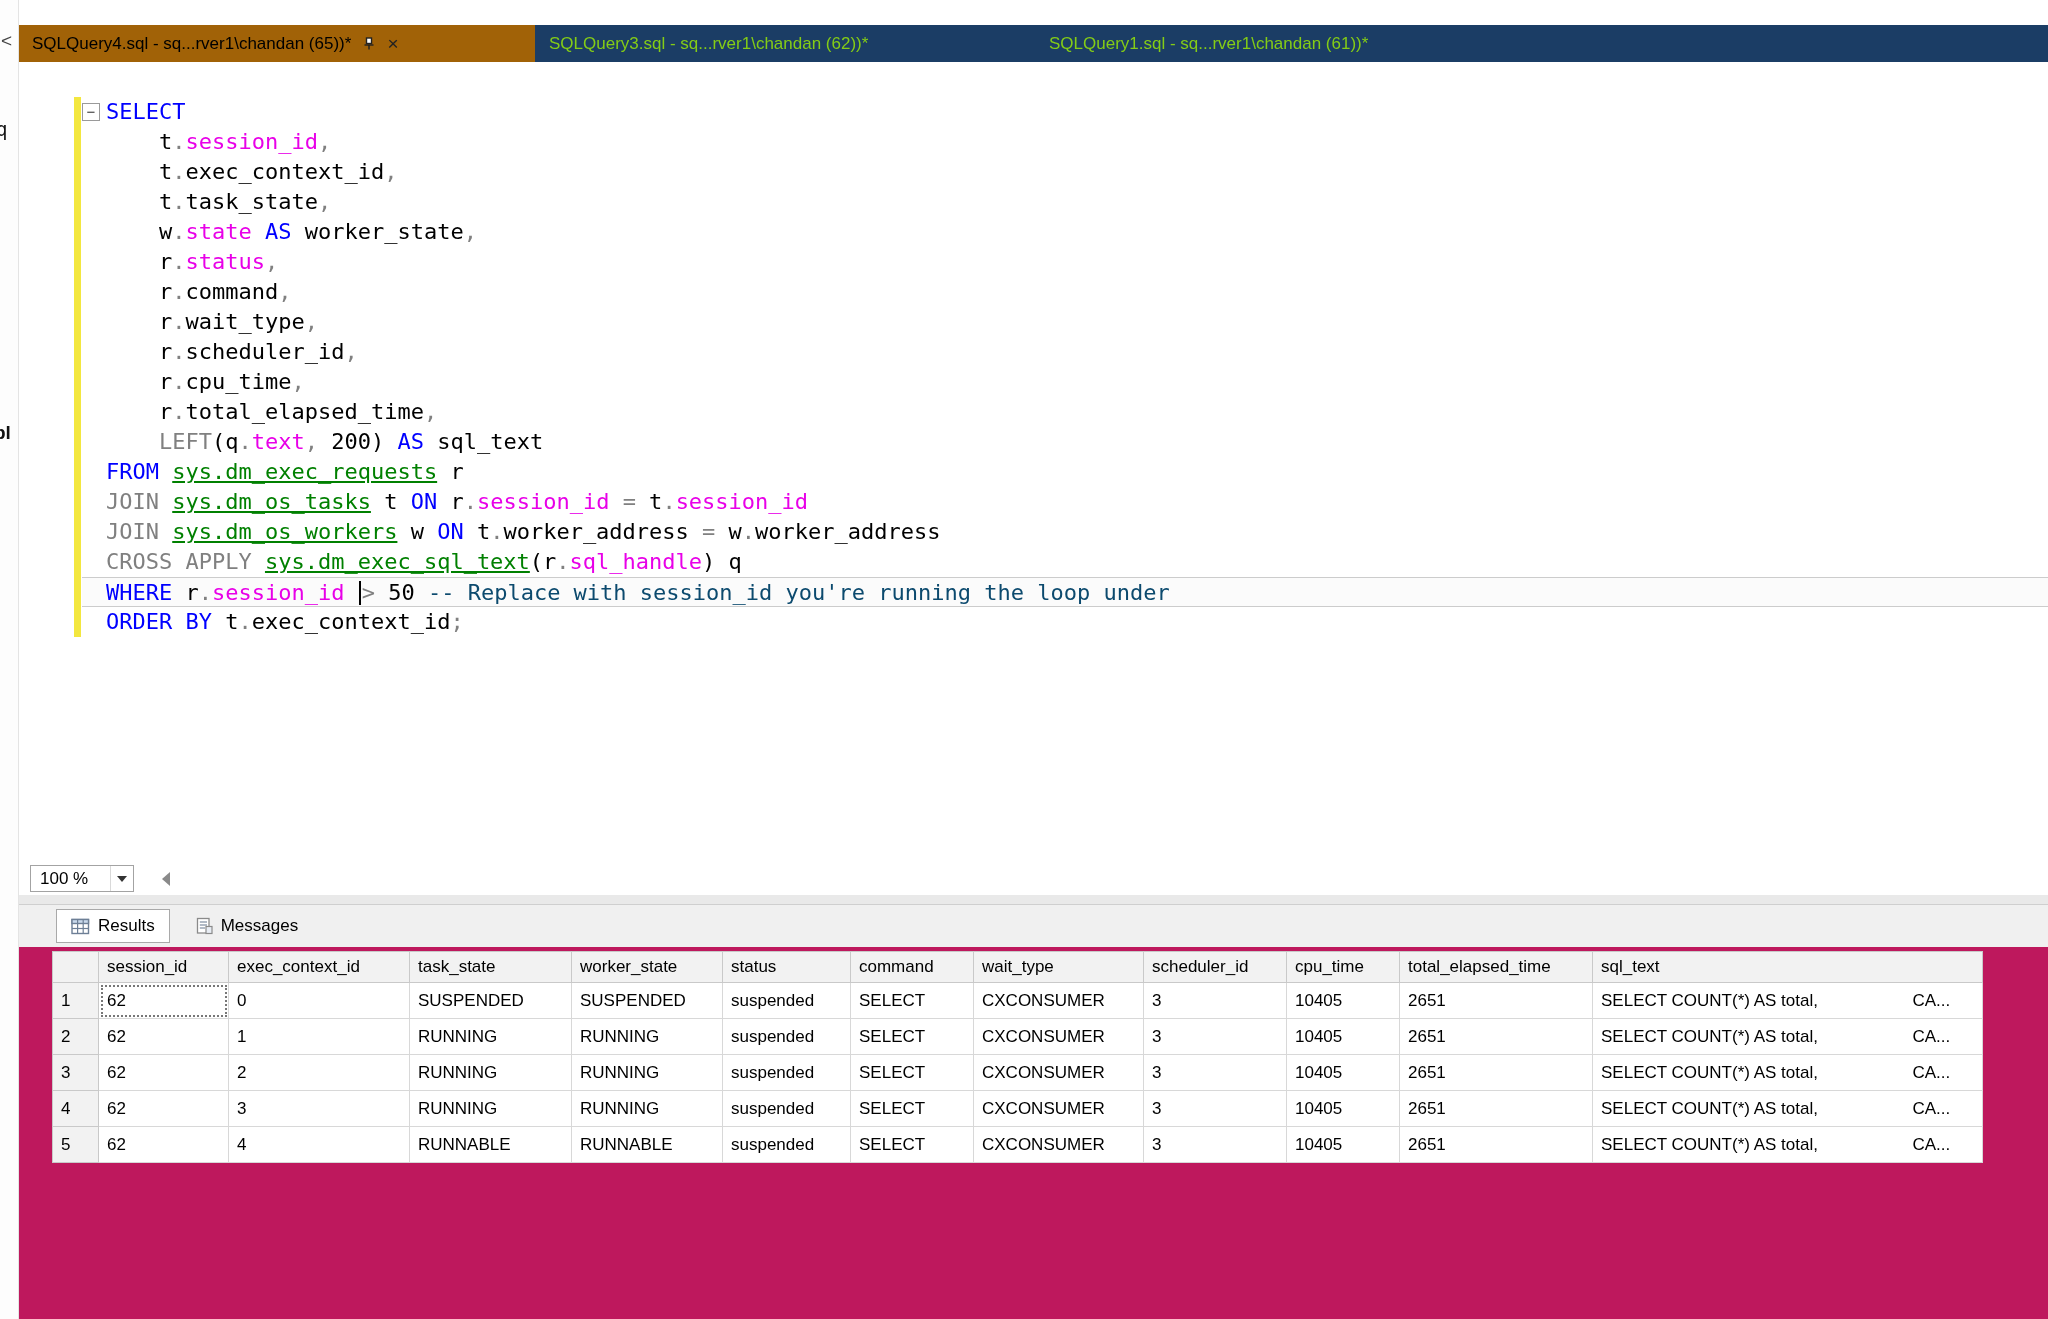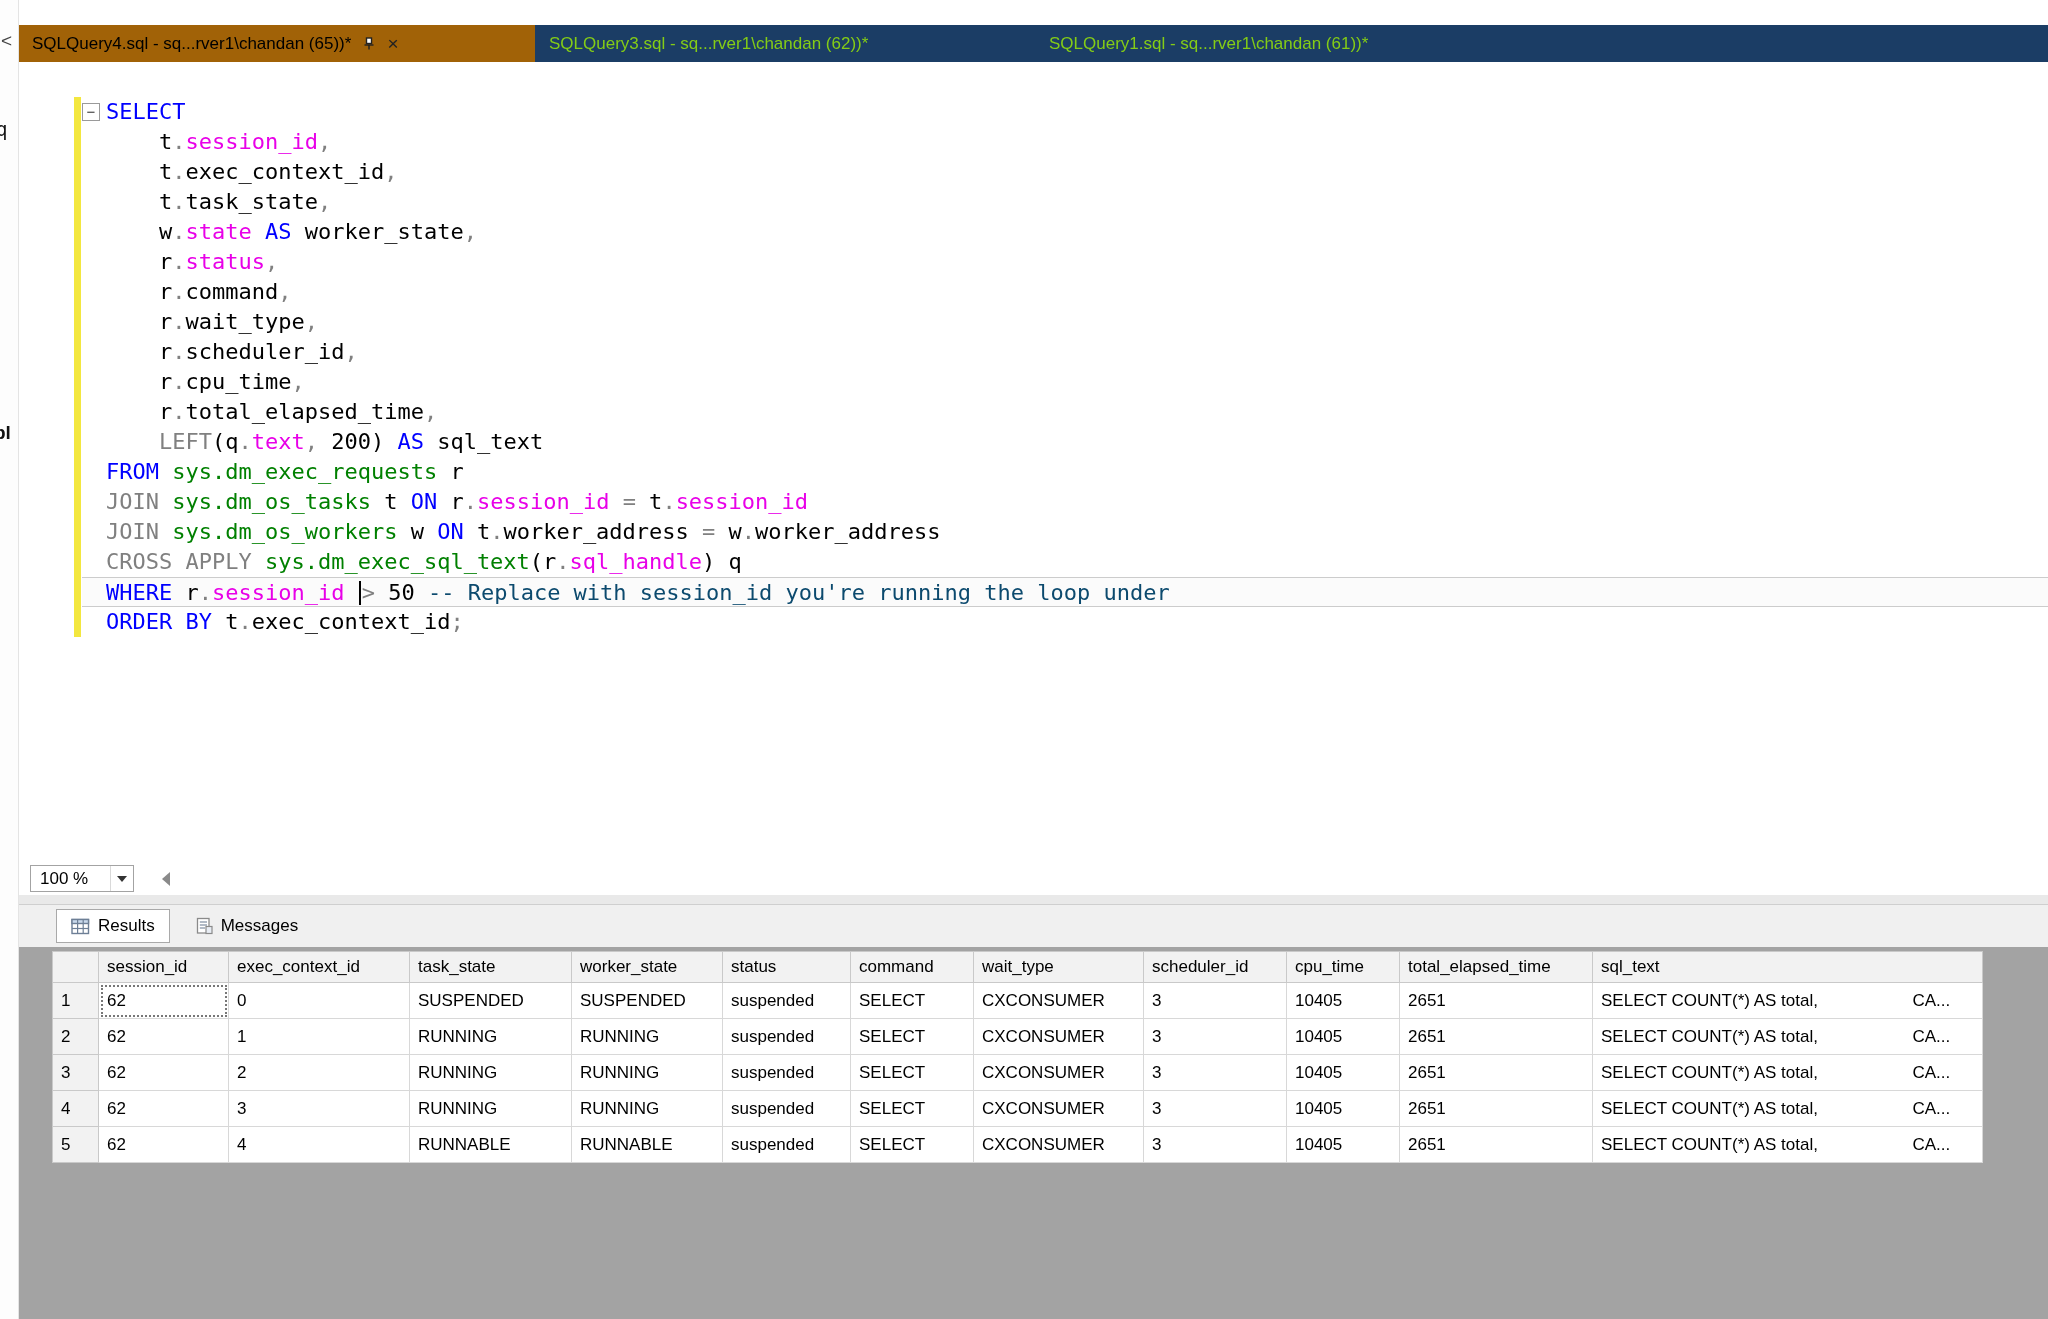--- a/index.html
+++ b/index.html
@@ -29,37 +29,37 @@
   .change-bar{position:absolute;left:56px;top:35px;width:7px;height:540px;background:#f3e73f;}
   .code{position:absolute;left:64px;top:35px;right:0;
         font-family:"DejaVu Sans Mono","Liberation Mono",monospace;font-size:22px;
         line-height:30px;white-space:pre;}
   .line{position:relative;height:30px;box-sizing:border-box;padding-left:24px;}
   .line.current{border-top:1px solid #cccccc;border-bottom:1px solid #cccccc;background:#fbfbfb;}
   .collapse-box{position:absolute;left:0;top:6px;width:18px;height:18px;box-sizing:border-box;
                 border:1px solid #9a9a9a;background:#fff;color:#333;font-size:15px;
                 line-height:15px;text-align:center;font-family:"Liberation Sans",sans-serif;}
   .tk-k{color:#0000ff;} .tk-g{color:#808080;} .tk-m{color:#e800e8;}
-  .tk-s{color:#008000;} .tk-c{color:#0c4a6e;} .tk-p{color:#000;}
+  .tk-s{color:#008000;text-decoration:underline;} .tk-c{color:#0c4a6e;} .tk-p{color:#000;}
   .caret{display:inline-block;width:2px;height:24px;background:#000;vertical-align:text-bottom;margin:0 1px;}
 
   
   .zoom-row{position:absolute;left:18px;right:0;top:862px;height:33px;background:#fff;
             display:flex;align-items:center;}
   .zoom-combo{margin-left:12px;width:104px;height:27px;box-sizing:border-box;border:1px solid #a3a3a3;
               background:#fff;display:flex;align-items:center;font-size:17px;}
   .zoom-value{flex:1;padding-left:9px;}
   .zoom-arrow-btn{width:22px;height:100%;display:flex;align-items:center;justify-content:center;border-left:1px solid #d9d9d9;}
   .tri-down{width:0;height:0;border-left:5px solid transparent;border-right:5px solid transparent;border-top:6px solid #333;}
   .tri-left{width:0;height:0;border-top:7px solid transparent;border-bottom:7px solid transparent;border-right:8px solid #8a8a8a;margin-left:28px;}
 
   .splitter{position:absolute;left:0;right:0;top:895px;height:9px;background:#e9e9e9;}
 
   
-  .results{position:absolute;left:0;right:0;top:904px;bottom:0;background:#a3a3a3;border-top:1px solid #cfcfcf;}
+  .results{position:absolute;left:0;right:0;top:904px;bottom:0;background:#be185d;border-top:1px solid #cfcfcf;}
   .results-tabs{height:42px;background:#f0f0f0;display:flex;align-items:center;padding-left:56px;gap:10px;}
   .rtab{display:flex;align-items:center;gap:8px;height:32px;padding:0 14px;font-size:17px;
         border:1px solid transparent;color:#000;}
   .rtab.active{background:#ffffff;border:1px solid #a9a9a9;}
   .rtab svg{display:block;}
 
   .grid-wrap{position:absolute;left:52px;top:46px;}
   table.grid{border-collapse:collapse;table-layout:fixed;font-size:17px;background:#fff;}
   table.grid th, table.grid td{border:1px solid #d8d8d8;padding:0 8px;overflow:hidden;
         white-space:pre;text-align:left;font-weight:normal;box-sizing:border-box;}

